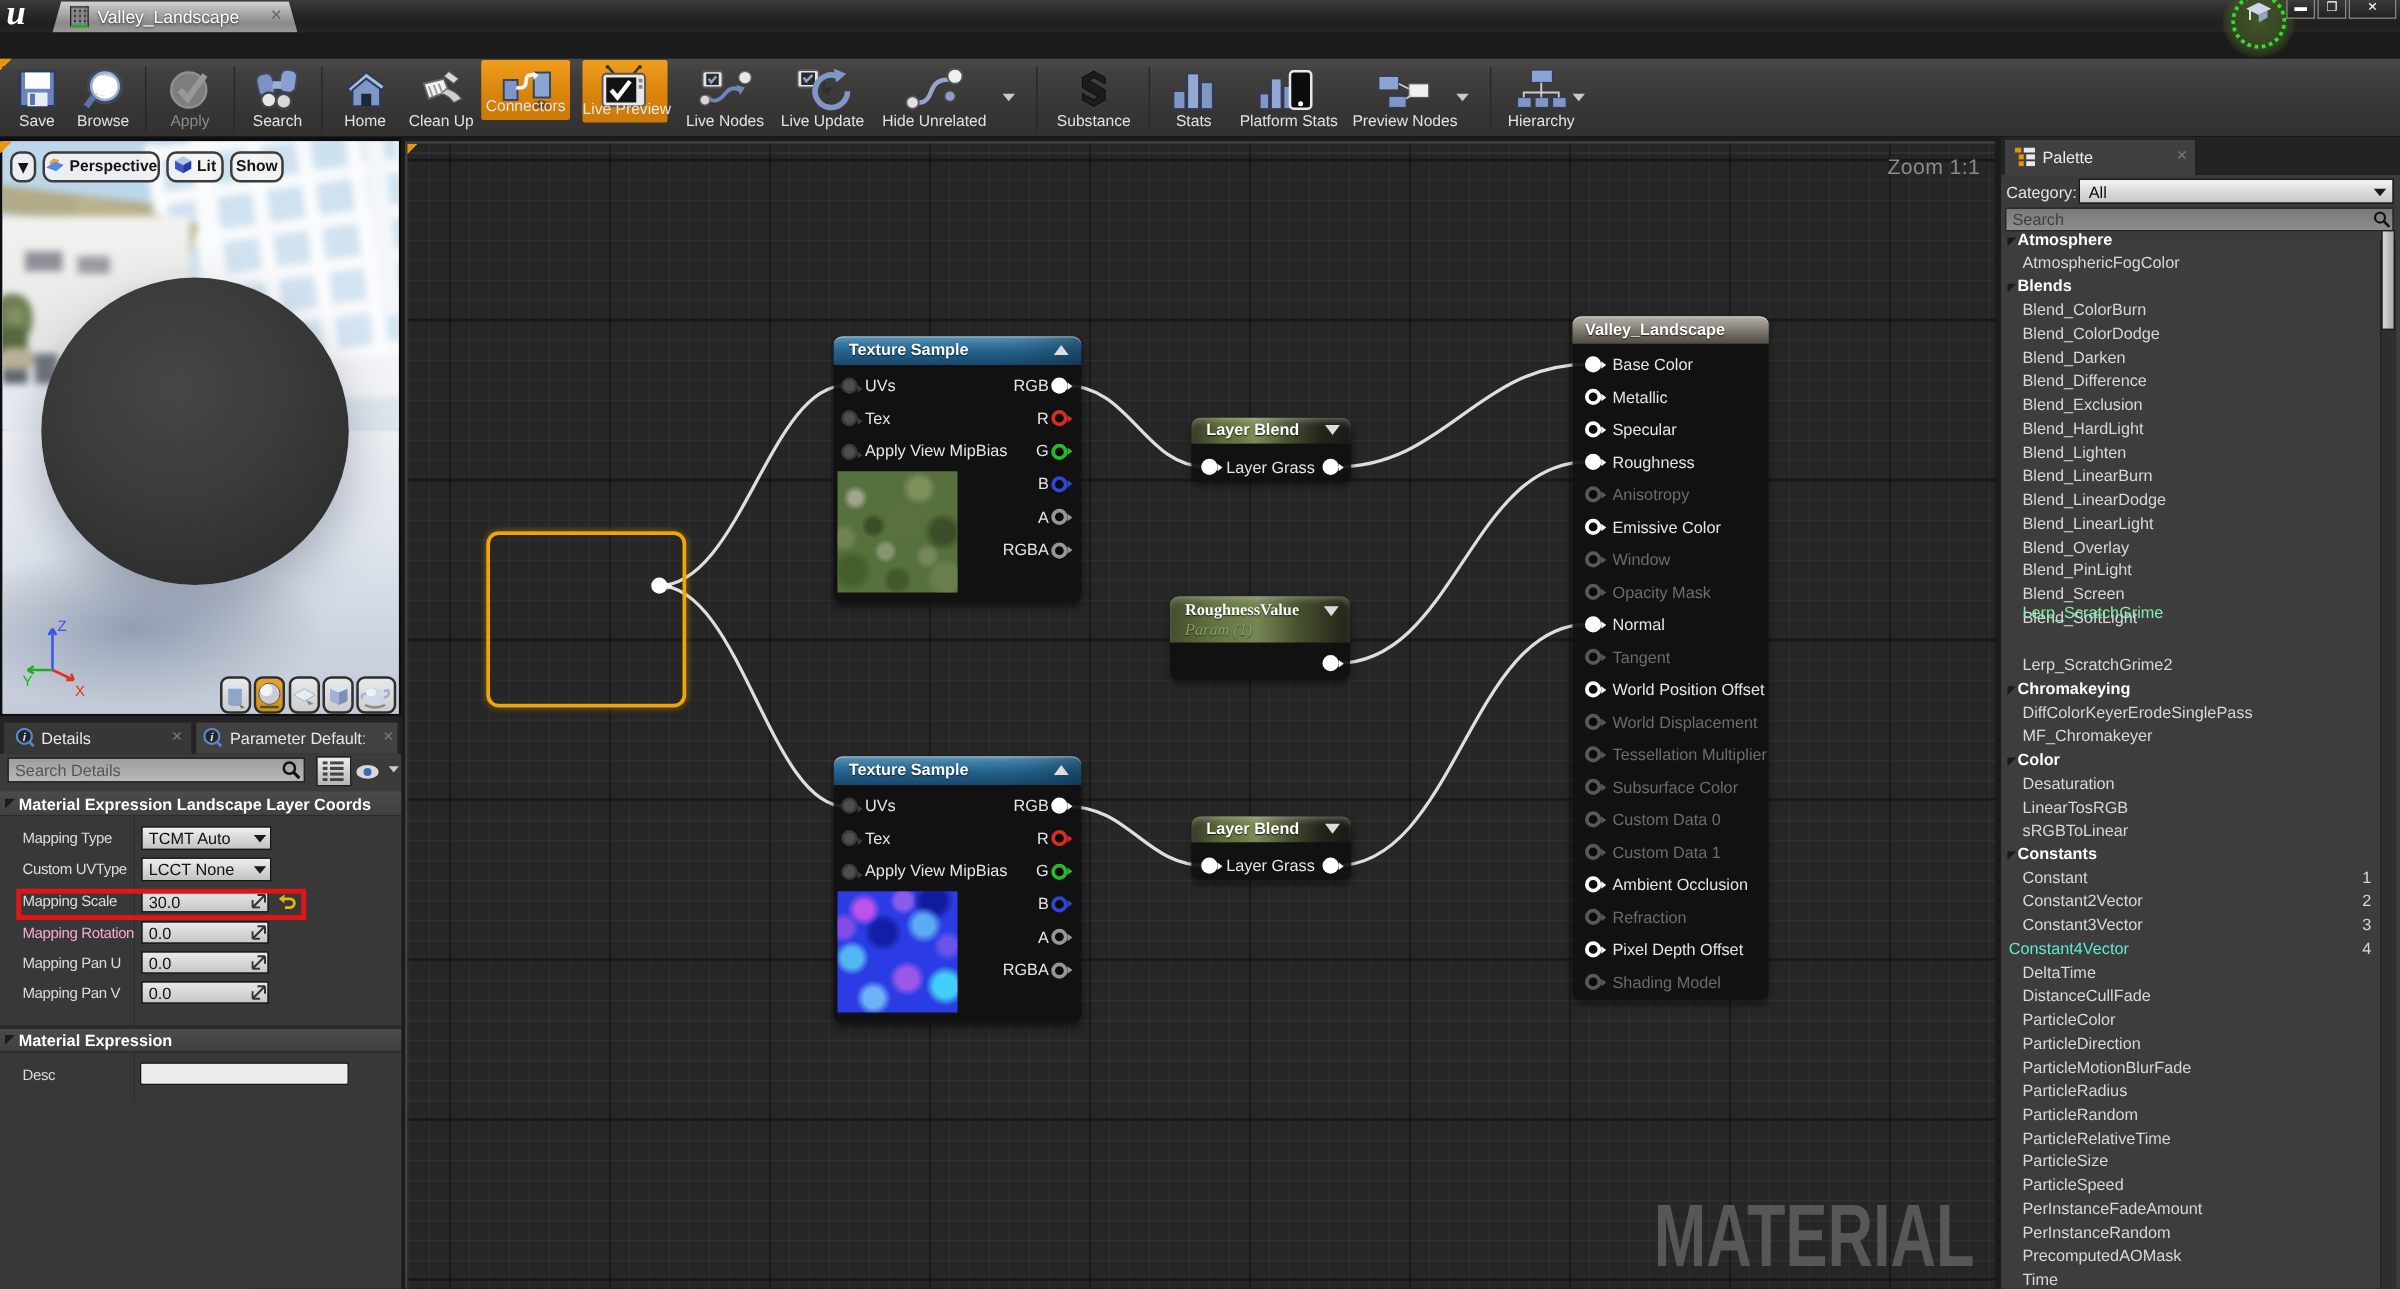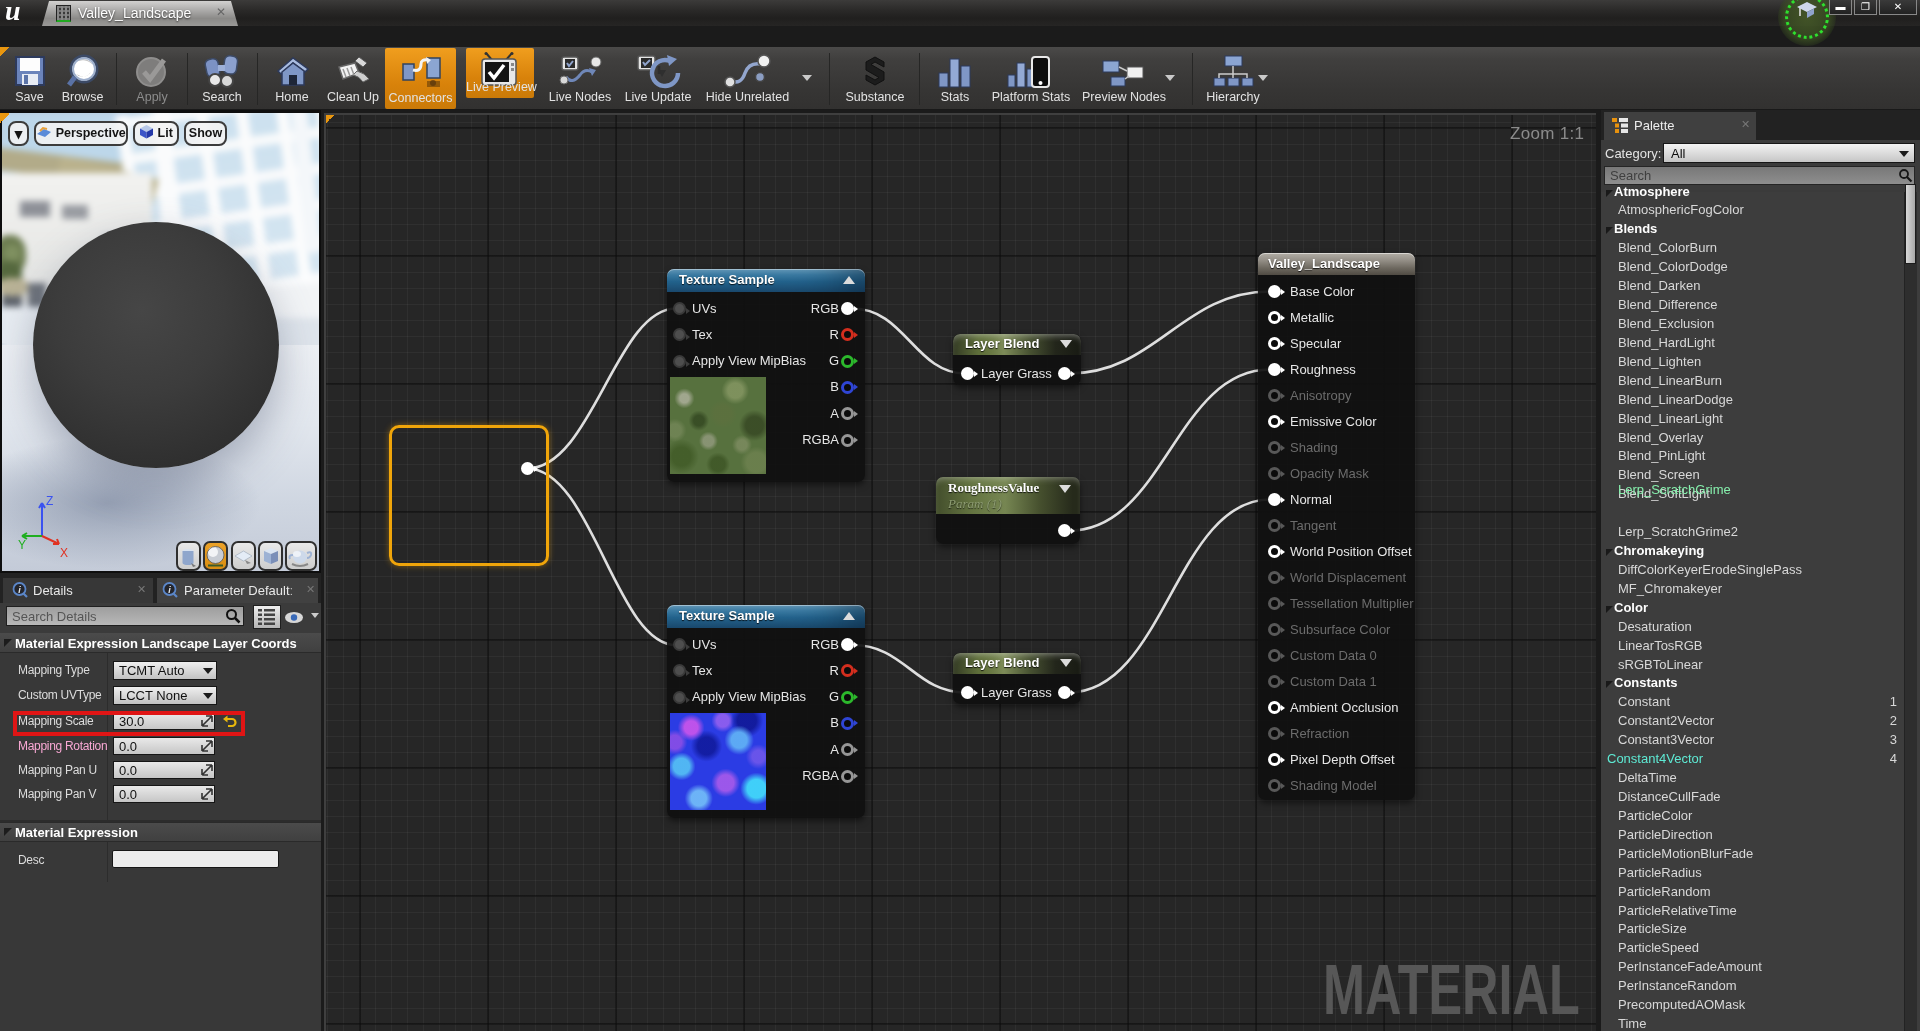--- a/index.html
+++ b/index.html
@@ -245,21 +245,21 @@
     <div class="tbtn" style="left:322px; width:62px;">
       <svg width="44" height="38" viewBox="0 0 44 38">
           <path d="M28 4 l8 6 -4 4 -8 -6 z" fill="#d8d8d8" stroke="#555" stroke-width="1"></path>
           <path d="M8 14 l16 -4 4 10 -16 6 z" fill="#f2f2f2" stroke="#666" stroke-width="1.5"></path>
           <path d="M26 18 q8 2 12 8 l-6 3 q-4 -6 -10 -7 z" fill="#cfcfcf" stroke="#666" stroke-width="1"></path>
           <path d="M12 16 l3 8 M16 15 l3 8 M20 14 l3 8" stroke="#999" stroke-width="1.5"></path>
         </svg>
       <div class="lbl">Clean Up</div>
     </div>
 
-    <div class="tbtn orange" style="left:385px; top:1px; width:71px; height:61px;">
+    <div class="tbtn orange" style="left:385px; top:1px; width:71px; height:48px;">
       <svg width="44" height="40" viewBox="0 0 44 40">
           <rect x="4" y="12" width="11" height="16" fill="#7f97c6" stroke="#30435f" stroke-width="1.5"></rect>
           <rect x="28" y="6" width="13" height="20" fill="#8ba5d2" stroke="#30435f" stroke-width="1.5"></rect>
           <path d="M14 18 q8 2 8 -6 q0 -5 7 -4" stroke="#f4f4f4" stroke-width="3" fill="none"></path>
           <path d="M27 5 l5 3 -4 4 z" fill="#f4f4f4"></path>
           <circle cx="34" cy="31" r="3" fill="#7a4a10"></circle>
           <rect x="28" y="29" width="13" height="6" fill="rgba(90,55,10,.55)"></rect>
         </svg>
       <div class="lbl">Connectors</div>
     </div>
@@ -662,21 +662,21 @@
     <div class="plabel" style="left:966px;top:196.5px;">Metallic</div>
     <div class="pin ring" style="left:943.5px;top:224.0px;"></div>
     <div class="plabel" style="left:966px;top:222.5px;">Specular</div>
     <div class="pin full" style="left:943.5px;top:250.0px;"></div>
     <div class="plabel" style="left:966px;top:248.5px;">Roughness</div>
     <div class="pin dim" style="left:943.5px;top:276.0px;"></div>
     <div class="plabel dim" style="left:966px;top:274.5px;">Anisotropy</div>
     <div class="pin ring" style="left:943.5px;top:302.0px;"></div>
     <div class="plabel" style="left:966px;top:300.5px;">Emissive Color</div>
     <div class="pin dim" style="left:943.5px;top:328.0px;"></div>
-    <div class="plabel dim" style="left:966px;top:326.5px;">Shading</div>
+    <div class="plabel dim" style="left:966px;top:326.5px;">Window</div>
     <div class="pin dim" style="left:943.5px;top:354.0px;"></div>
     <div class="plabel dim" style="left:966px;top:352.5px;">Opacity Mask</div>
     <div class="pin full" style="left:943.5px;top:380.0px;"></div>
     <div class="plabel" style="left:966px;top:378.5px;">Normal</div>
     <div class="pin dim" style="left:943.5px;top:406.0px;"></div>
     <div class="plabel dim" style="left:966px;top:404.5px;">Tangent</div>
     <div class="pin ring" style="left:943.5px;top:432.0px;"></div>
     <div class="plabel" style="left:966px;top:430.5px;">World Position Offset</div>
     <div class="pin dim" style="left:943.5px;top:458.0px;"></div>
     <div class="plabel dim" style="left:966px;top:456.5px;">World Displacement</div>

